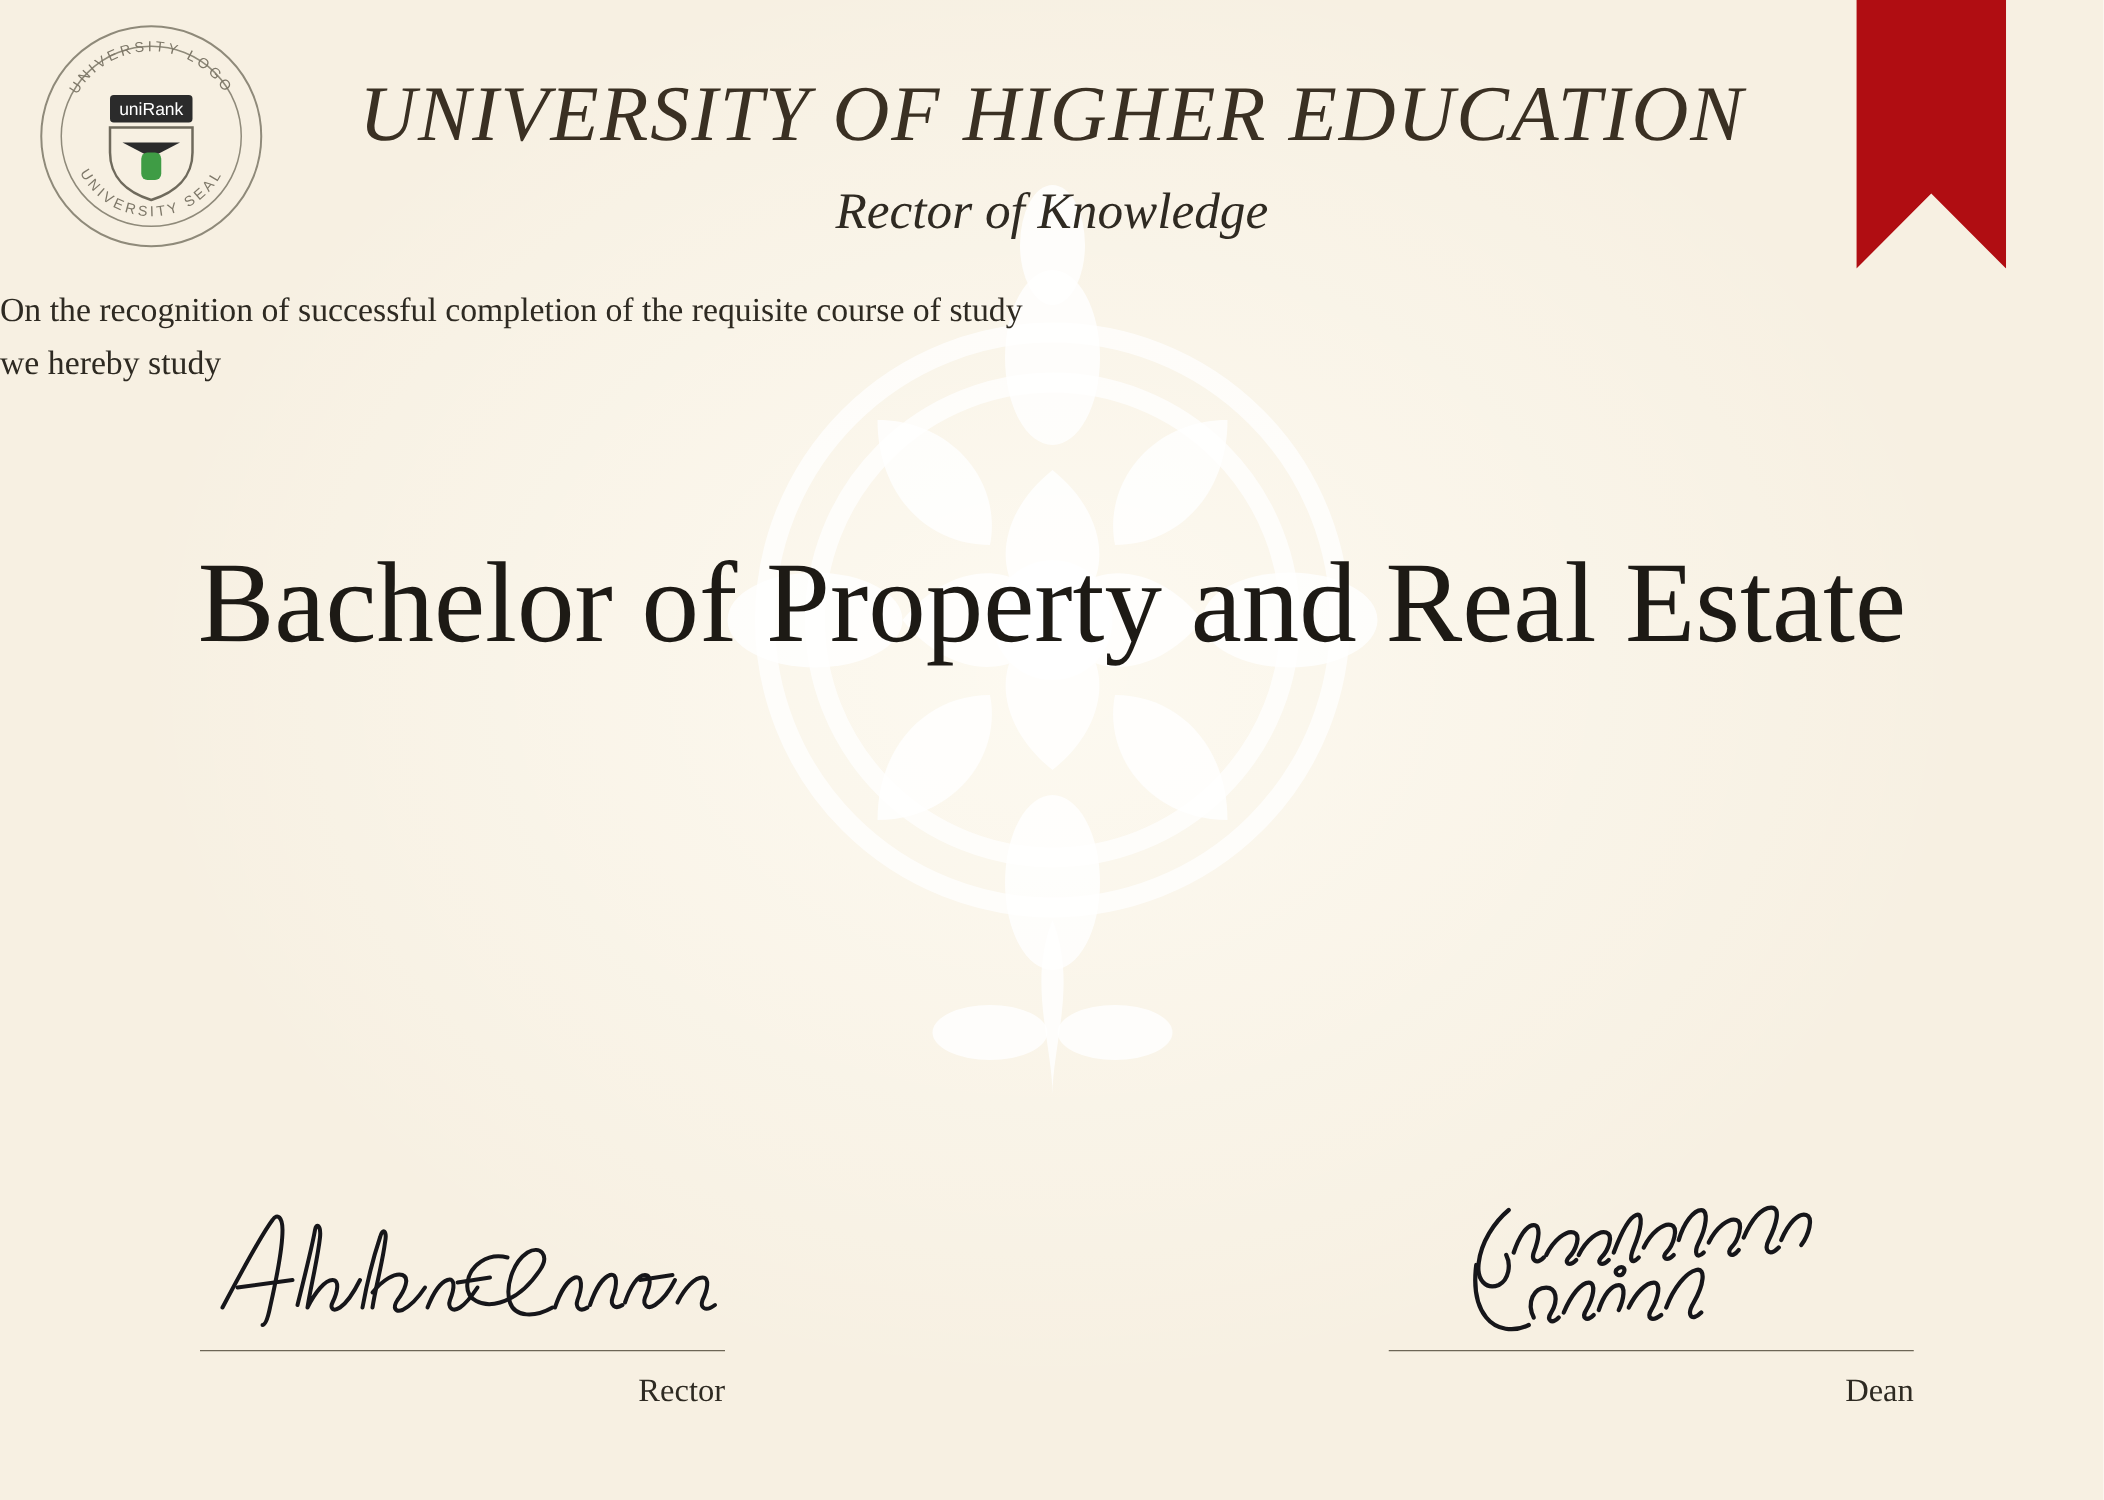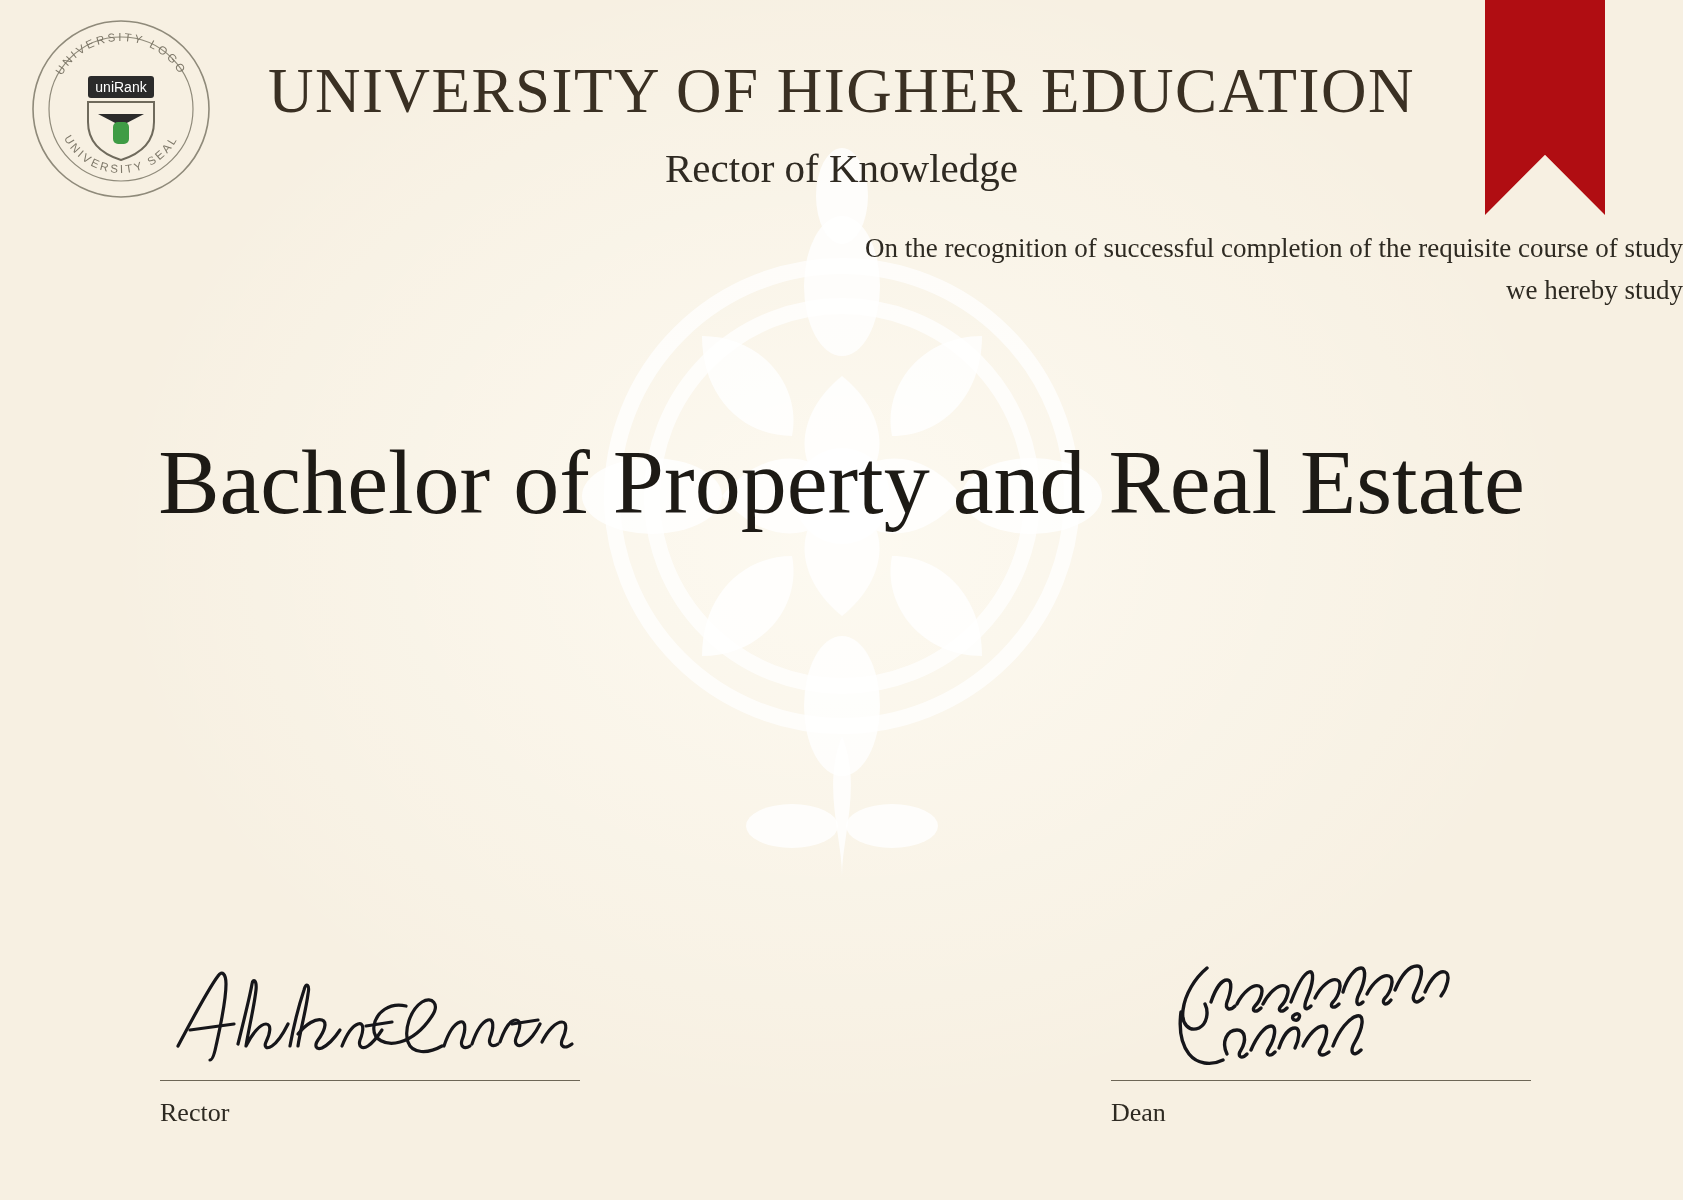--- a/index.html
+++ b/index.html
@@ -60,20 +60,21 @@
   }
   .seal svg { display: block; width: 100%; height: 100%; }
 
   
   .header {
     position: absolute;
     left: 0;
     right: 0;
     top: 58px;
     text-align: center;
+    font-style: italic;
   }
   .uni-name {
     font-size: 63px;
     letter-spacing: 1.5px;
     color: #3a3023;
     font-weight: normal;
     margin: 0;
     padding: 0 240px;
     line-height: 1.05;
   }
@@ -83,21 +84,21 @@
     margin-top: 22px;
     line-height: 1.1;
   }
 
   
   .confer {
     position: absolute;
     left: 0;
     right: 0;
     top: 228px;
-    text-align: right;
+    text-align: left;
     font-size: 27px;
     line-height: 1.55;
     color: #2e2a22;
   }
   .degree-of {
     position: absolute;
     left: 0;
     right: 0;
     top: 336px;
     text-align: center;
@@ -114,21 +115,21 @@
     color: #1d1a15;
     line-height: 1.1;
     padding: 0 70px;
   }
 
   
   .sig-block {
     position: absolute;
     bottom: 72px;
     width: 420px;
-    text-align: left;
+    text-align: right;
   }
   .sig-left  { left: 160px; }
   .sig-right { right: 152px; }
 
   .sig-mark {
     height: 130px;
     position: relative;
   }
   .sig-mark svg {
     position: absolute;

